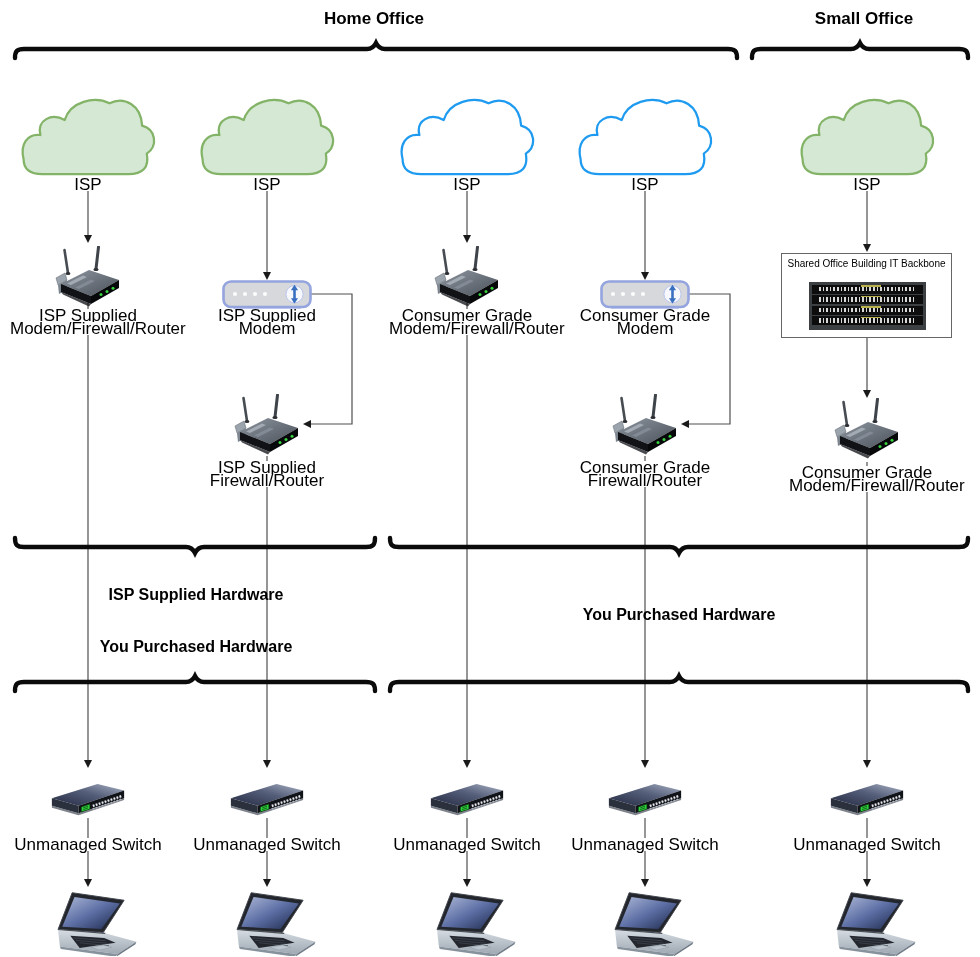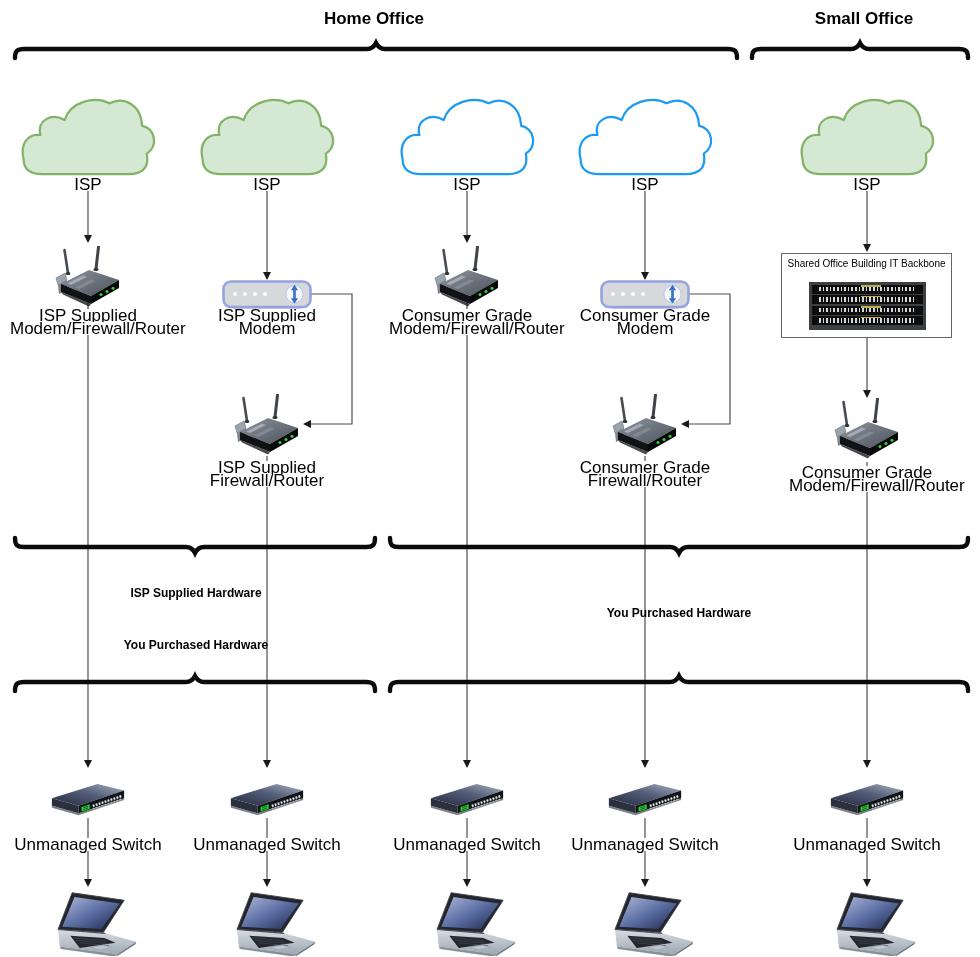--- a/index.html
+++ b/index.html
@@ -6,21 +6,21 @@
   #canvas {
     position:relative; width:980px; height:957px; background:#fff;
     font-family:"Liberation Sans", sans-serif; color:var(--text,#000);
     overflow:hidden;
   }
   svg.layer { position:absolute; left:0; top:0; }
   .abs { position:absolute; }
   .lbl { position:absolute; width:160px; text-align:center; font-size:17px; line-height:13px; }
   .lbl .lline span { background:#fff; padding:0 2px; display:inline-block; }
   .sec-title { position:absolute; width:300px; text-align:center; font-weight:bold; font-size:17px; }
-  .zone-lbl { position:absolute; width:320px; text-align:center; font-weight:bold; font-size:12px; }
+  .zone-lbl { position:absolute; width:320px; text-align:center; font-weight:bold; font-size:16px; }
   .wire { stroke:var(--connector,#4f4f4f); stroke-width:1.2; fill:none; }
   .ahead { fill:#1a1a1a; stroke:none; }
   .brace { stroke:var(--brace,#0b0b0b); stroke-width:4.4; fill:none; stroke-linecap:round; }
   .cloud-green { --cf:var(--cloud-green-fill,#d5e8d4); --cs:var(--cloud-green-stroke,#82b366); }
   .cloud-blue  { --cf:#ffffff; --cs:var(--cloud-blue-stroke,#1e9bf0); }
   .backbone-box {
     position:absolute; left:781px; top:253px; width:171px; height:85px;
     border:1px solid #666; background:#fff; box-sizing:border-box; text-align:center;
   }
   .backbone-box .bb-title { font-size:10px; padding-top:4px; }

